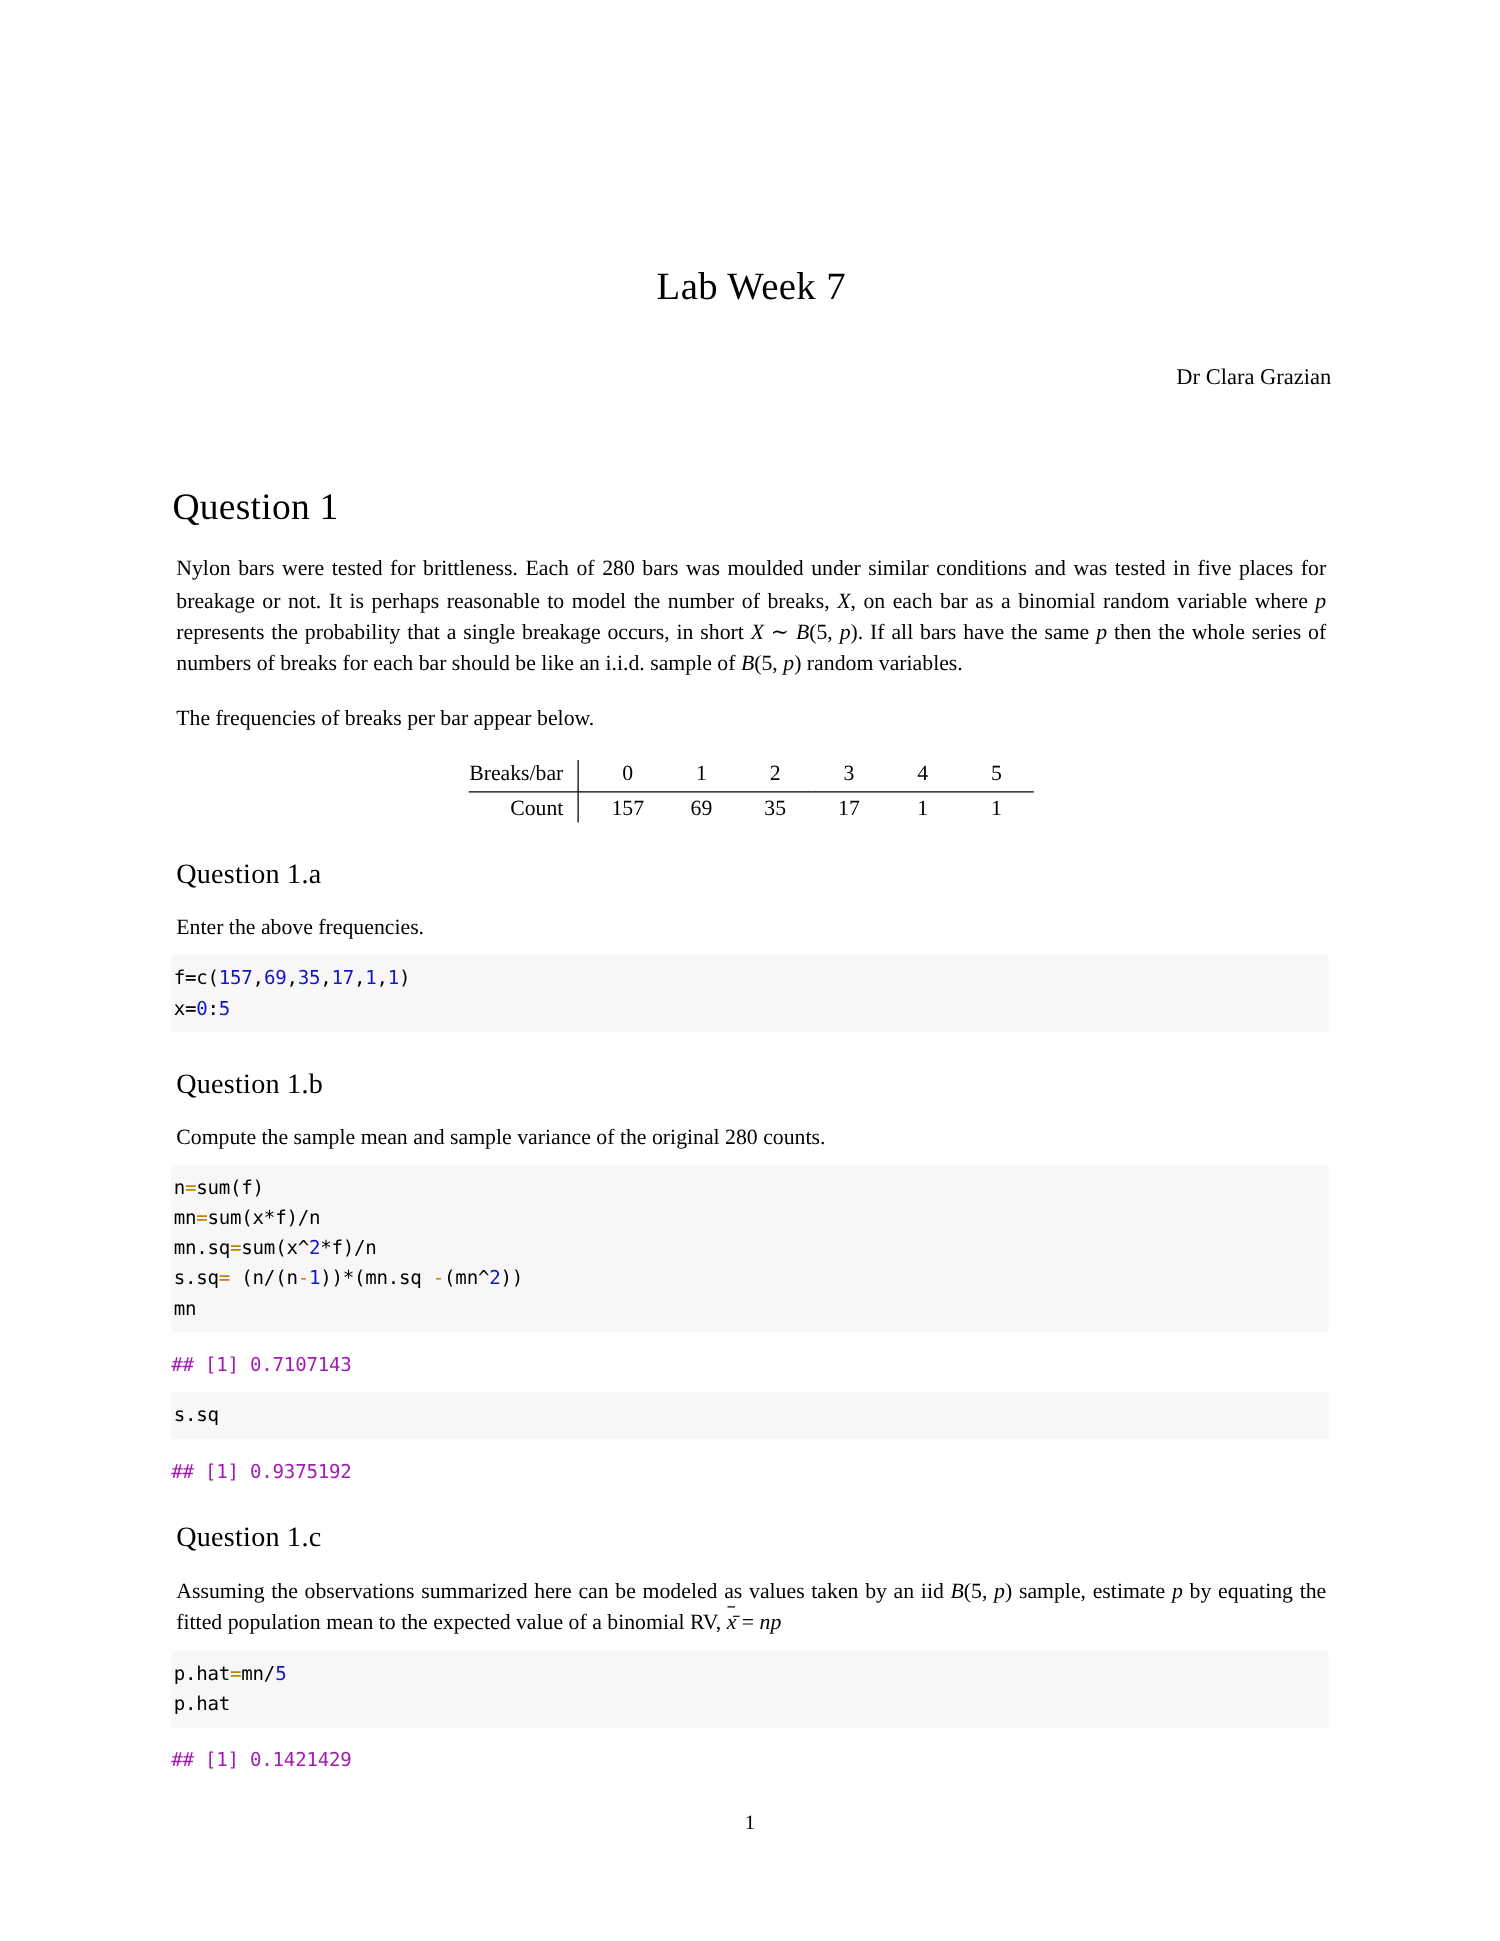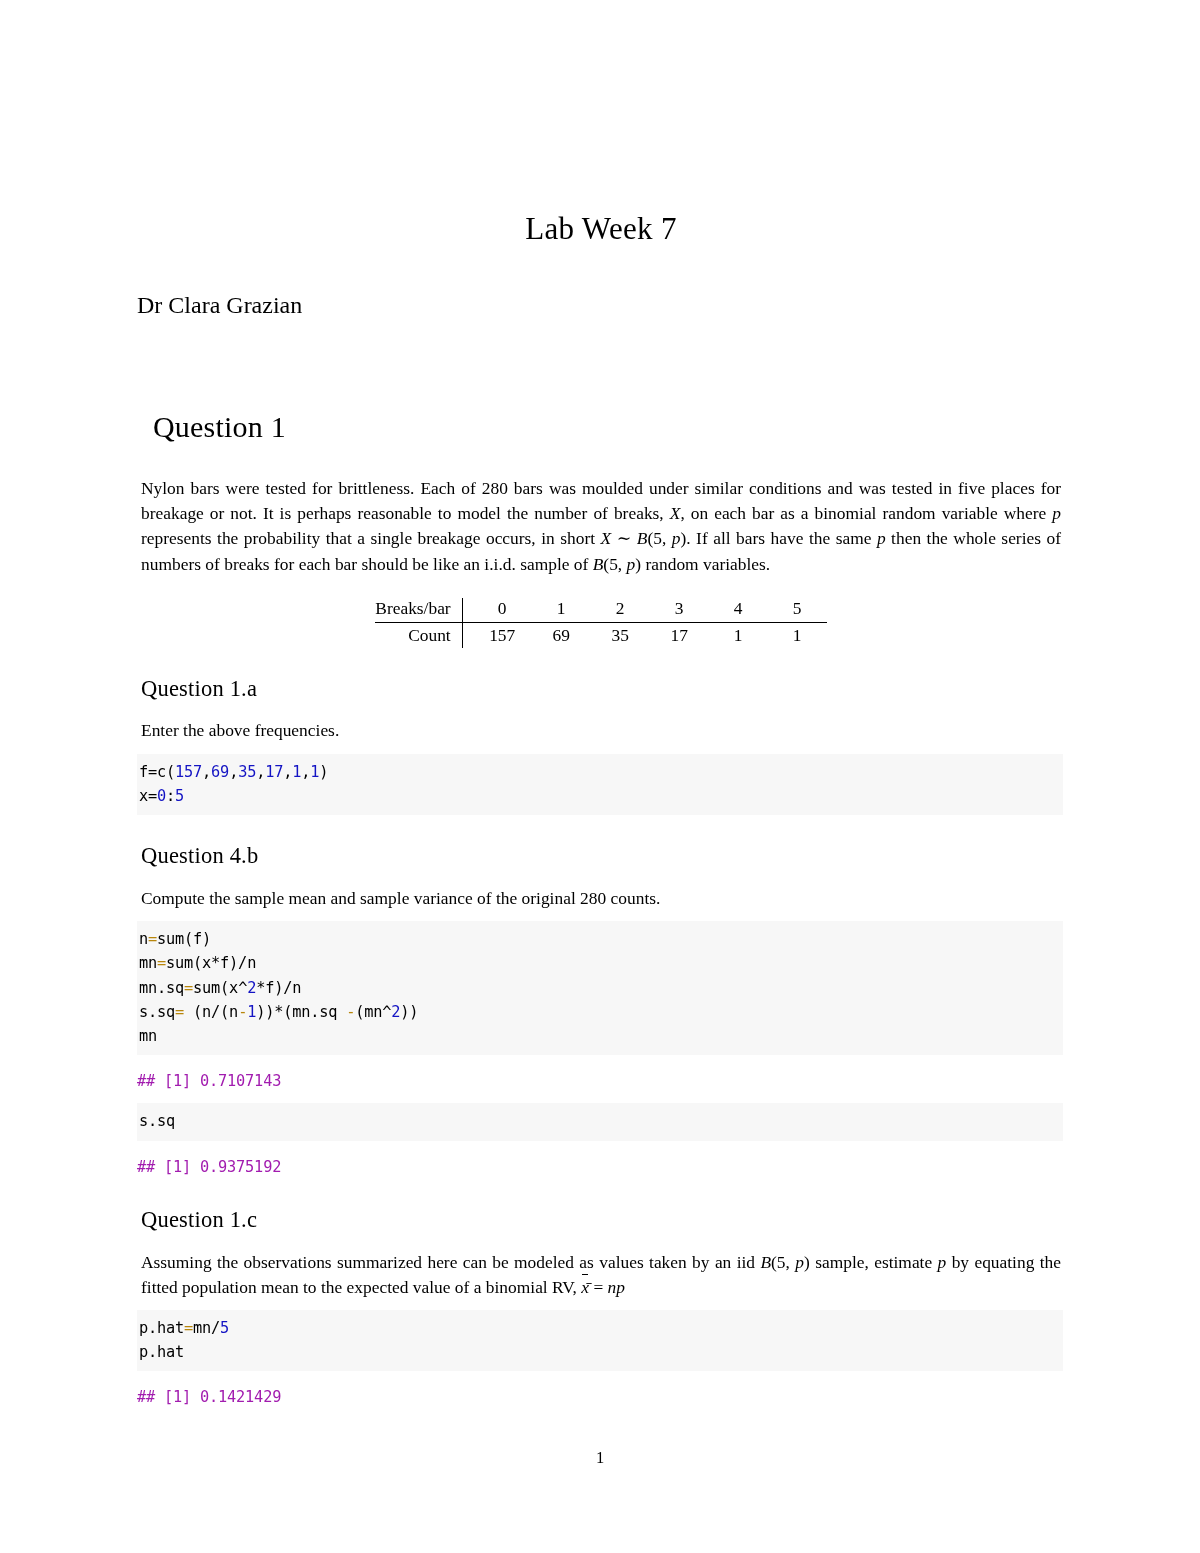--- a/index.html
+++ b/index.html
@@ -33,33 +33,33 @@
   .doc-title {
     text-align: center;
     font-size: 31px;
     font-weight: normal;
     letter-spacing: 0.3px;
     margin: 0;
     padding-top: 212px;
     line-height: 1.1;
   }
   .doc-author {
-    text-align: left;
-    font-size: 24px;
+    text-align: right;
+    font-size: 18px;
     font-weight: normal;
     margin: 0;
     padding-top: 46px;
     line-height: 1.1;
   }
 
   
   h1.sec {
     font-size: 30px;
     font-weight: normal;
-    margin: 16px;
+    margin: 1px;
     padding-top: 76px;
     line-height: 1.15;
     letter-spacing: 0.2px;
   }
   h2.subsec {
     font-size: 22.5px;
     font-weight: normal;
     margin: 4px;
     padding-top: 24px;
     line-height: 1.15;
@@ -165,20 +165,21 @@
 <div class="page">
   <div class="content">
 
     <h1 class="doc-title">Lab Week 7</h1>
     <div class="doc-author">Dr Clara Grazian</div>
 
     <h1 class="sec">Question 1</h1>
 
     <p class="body">Nylon bars were tested for brittleness. Each of 280 bars was moulded under similar conditions and was tested in five places for breakage or not. It is perhaps reasonable to model the number of breaks, <span class="mi">X</span>, on each bar as a binomial random variable where <span class="mi">p</span> represents the probability that a single breakage occurs, in short <span class="mi">X</span> ∼ <span class="mi">B</span>(5, <span class="mi">p</span>). If all bars have the same <span class="mi">p</span> then the whole series of numbers of breaks for each bar should be like an i.i.d. sample of <span class="mi">B</span>(5, <span class="mi">p</span>) random variables.</p>
 
+    <p class="body">The frequencies of breaks per bar appear below.</p>
 
     <div class="freq-wrap">
       <table class="freq">
         <tbody>
             <tr class="hdr">
           <td class="rowlab">Breaks/bar</td>
           <td class="dcell first">0</td>
           <td class="dcell">1</td>
           <td class="dcell">2</td>
           <td class="dcell">3</td>
@@ -196,21 +197,21 @@
         </tr>
       </tbody>
         </table>
     </div>
 
     <h2 class="subsec">Question 1.a</h2>
     <p class="body tight">Enter the above frequencies.</p>
     <pre class="code">f=<span class="kw">c</span>(<span class="num">157</span>,<span class="num">69</span>,<span class="num">35</span>,<span class="num">17</span>,<span class="num">1</span>,<span class="num">1</span>)
 x=<span class="num">0</span>:<span class="num">5</span></pre>
 
-    <h2 class="subsec">Question 4.b</h2>
+    <h2 class="subsec">Question 1.b</h2>
     <p class="body tight">Compute the sample mean and sample variance of the original 280 counts.</p>
     <pre class="code">n<span class="op">=</span>sum(f)
 mn<span class="op">=</span>sum(x*f)/n
 mn.sq<span class="op">=</span>sum(x^<span class="num">2</span>*f)/n
 s.sq<span class="op">=</span> (n/(n<span class="op">-</span><span class="num">1</span>))*(mn.sq <span class="op">-</span>(mn^<span class="num">2</span>))
 mn</pre>
     <pre class="out">## [1] 0.7107143</pre>
     <pre class="code">s.sq</pre>
     <pre class="out">## [1] 0.9375192</pre>
 

